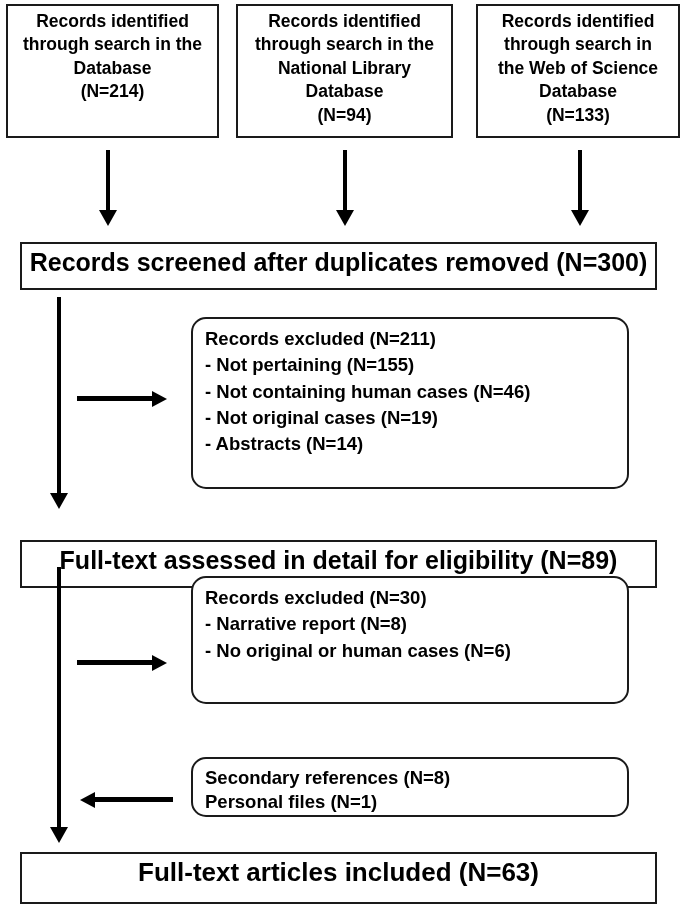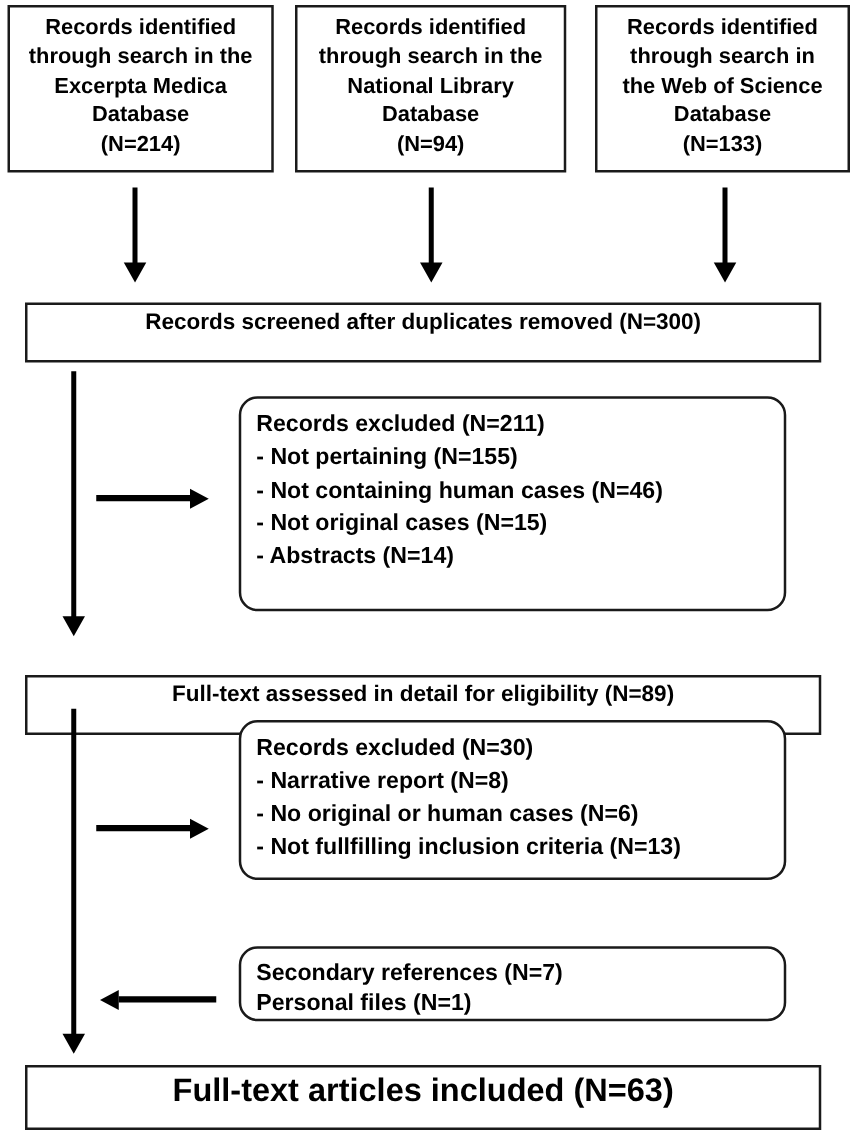--- a/index.html
+++ b/index.html
@@ -52,21 +52,21 @@
   }
   #src-embase  { left: 6px;   width: 213px; }
   #src-nlm     { left: 236px; width: 217px; }
   #src-wos     { left: 476px; width: 204px; }
   .src .line { line-height: 1.34; }
 
   
   .wide {
     left: 20px;
     width: 637px;
-    font-size: 18px;
+    font-size: 25px;
     padding: 2px 10px;
   }
   #box-screened   { top: 242px; height: 48px; }
   #box-fulltext   { top: 540px; height: 48px; }
   #box-included   {
     top: 852px;
     height: 52px;
     font-size: 26px;
   }
 
@@ -140,21 +140,20 @@
   #extra-head { left: 80px;  top: 792px; }
 </style>
 </head>
 <body>
 
 <div id="diagram">
 
   <div class="box center src" id="src-embase">
     <span class="line">Records identified</span>
     <span class="line">through search in the</span>
-    <span class="line">Excerpta Medica</span>
     <span class="line">Database</span>
     <span class="line">(N=214)</span>
   </div>
 
   <div class="box center src" id="src-nlm">
     <span class="line">Records identified</span>
     <span class="line">through search in the</span>
     <span class="line">National Library</span>
     <span class="line">Database</span>
     <span class="line">(N=94)</span>
@@ -184,46 +183,45 @@
   <div class="vline" id="spine-a-line"></div>
   <div class="arrowhead-down" id="spine-a-head"></div>
 
   <div class="hline" id="excl1-line"></div>
   <div class="arrowhead-right" id="excl1-head"></div>
 
   <div class="box left side" id="box-excl1">
     <span class="line">Records excluded (N=211)</span>
     <span class="line">- Not pertaining (N=155)</span>
     <span class="line">- Not containing human cases (N=46)</span>
-    <span class="line">- Not original cases (N=15)</span>
+    <span class="line">- Not original cases (N=19)</span>
     <span class="line">- Abstracts (N=14)</span>
   </div>
 
   <div class="box center wide" id="box-fulltext">
     <span class="line">Full-text assessed in detail for eligibility (N=89)</span>
   </div>
 
   <div class="vline" id="spine-b-line"></div>
   <div class="arrowhead-down" id="spine-b-head"></div>
 
   <div class="hline" id="excl2-line"></div>
   <div class="arrowhead-right" id="excl2-head"></div>
 
   <div class="box left side" id="box-excl2">
     <span class="line">Records excluded (N=30)</span>
     <span class="line">- Narrative report (N=8)</span>
     <span class="line">- No original or human cases (N=6)</span>
-    <span class="line">- Not fullfilling inclusion criteria (N=13)</span>
   </div>
 
   <div class="hline" id="extra-line"></div>
   <div class="arrowhead-left" id="extra-head"></div>
 
   <div class="box left side" id="box-extra">
-    <span class="line">Secondary references (N=7)</span>
+    <span class="line">Secondary references (N=8)</span>
     <span class="line">Personal files (N=1)</span>
   </div>
 
   <div class="box center wide" id="box-included">
     <span class="line">Full-text articles included (N=63)</span>
   </div>
 
 </div>
 
 </body></html>

